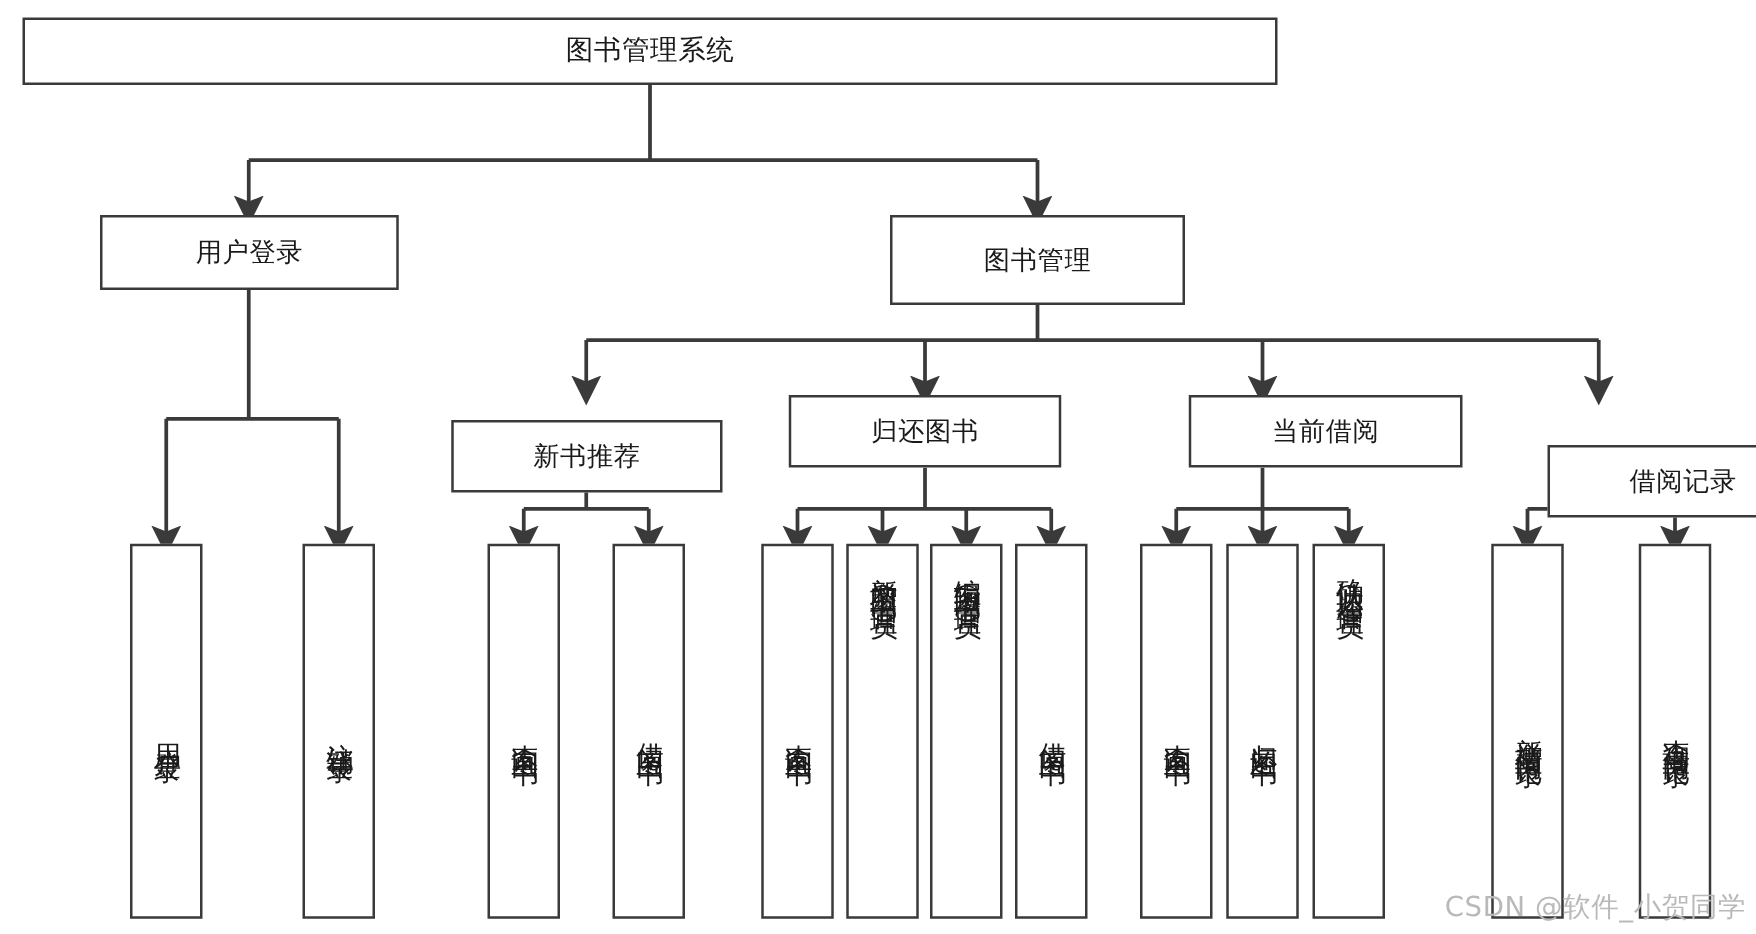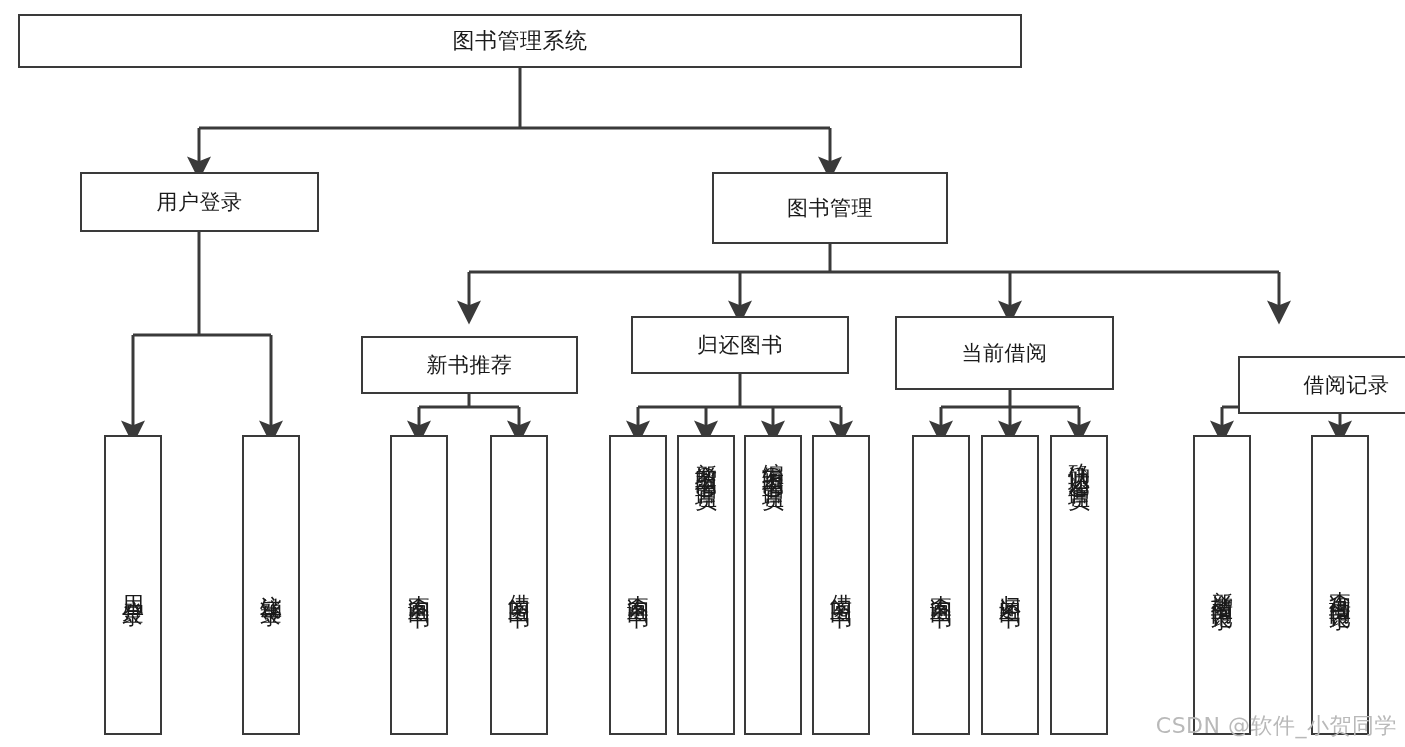--- a/index.html
+++ b/index.html
@@ -150,21 +150,21 @@
   </div>
 
   <div class="node" style="left:361px; top:336px; width:217px; height:58px;">
     <span class="node-label h-label">新书推荐</span>
   </div>
 
   <div class="node" style="left:631px; top:316px; width:218px; height:58px;">
     <span class="node-label h-label">归还图书</span>
   </div>
 
-  <div class="node" style="left:895px; top:316px; width:219px; height:74px;">
+  <div class="node" style="left:951px; top:316px; width:219px; height:58px;">
     <span class="node-label h-label">当前借阅</span>
   </div>
 
   <div class="node" style="left:1238px; top:316px; width:217px; height:58px;margin-top:40px;">
     <span class="node-label h-label">借阅记录</span>
   </div>
 
   <div class="node leaf center-v" style="left:104px; top:435px; width:58px; height:300px;">
     <span class="node-label v-label">用户登录</span>
   </div>

